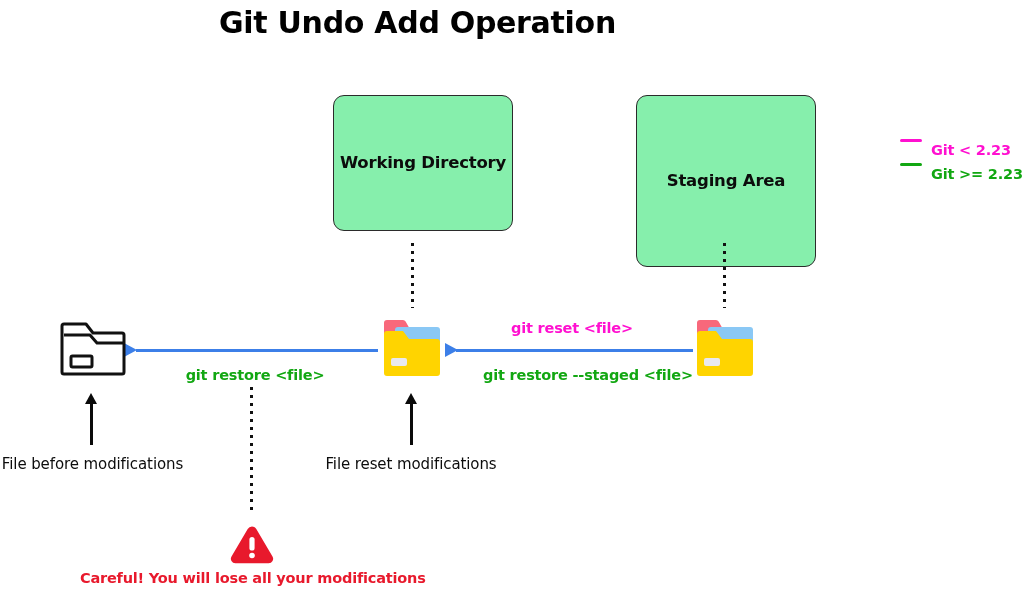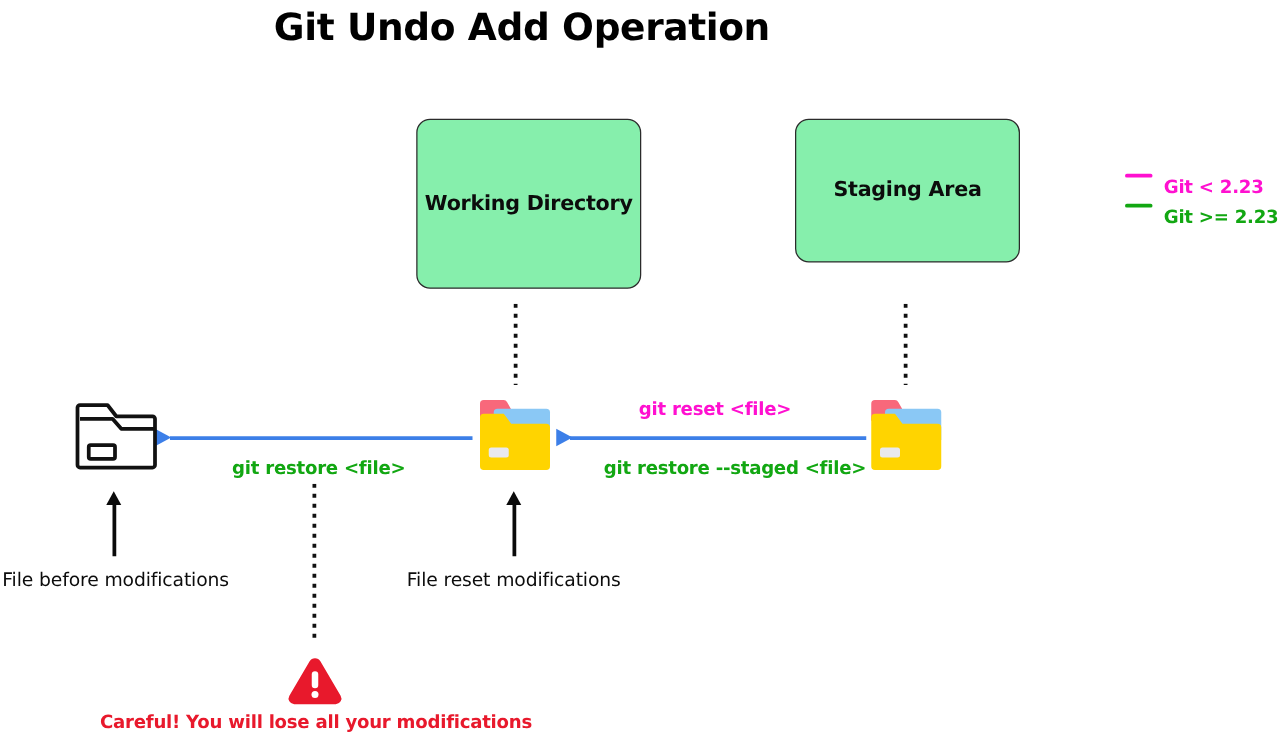--- a/index.html
+++ b/index.html
@@ -43,21 +43,21 @@
     align-items: center;
     justify-content: center;
   }
   .zone-label {
     font-size: 16.5px;
     font-weight: 700;
     color: #0c0c0c;
     letter-spacing: -0.2px;
   }
   #box-working { left: 333px; top: 95px; width: 180px; height: 136px; }
-  #box-staging { left: 636px; top: 95px; width: 180px; height: 115px; justify-content: center; }
+  #box-staging { left: 636px; top: 95px; width: 180px; height: 172px; justify-content: center; }
   #box-working .zone-label { transform: translateY(-1px); }
   #box-staging .zone-label { transform: translateY(-1px); }
 
   
   #legend { left: 900px; top: 128px; width: 130px; }
   .legend-row {
     display: flex;
     align-items: center;
     height: 24px;
     white-space: nowrap;

